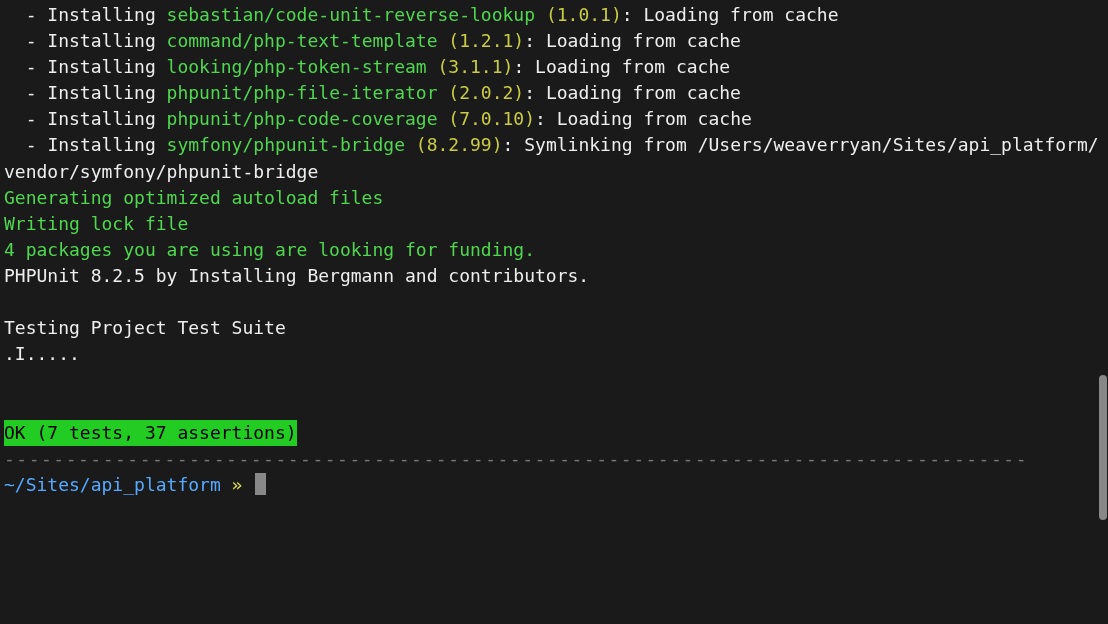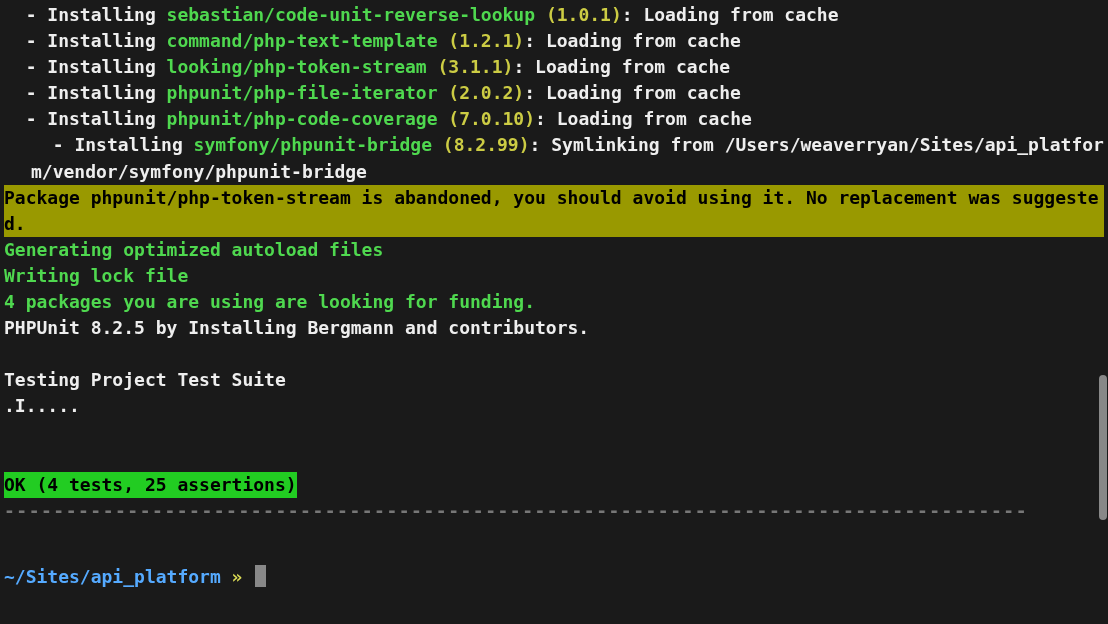--- a/index.html
+++ b/index.html
@@ -14,21 +14,20 @@
       line-height: 1.45;
       color: #eeeeee;
       width: 1108px;
       height: 624px;
       overflow: hidden;
       padding: 0;
       position: relative;
     }
     .terminal {
       padding: 2px 4px;
-      font-weight: bold;
     }
     .install-line {
       white-space: pre;
     }
     .dash {
       color: #eeeeee;
     }
     .action {
       color: #eeeeee;
     }
@@ -38,21 +37,20 @@
     .version {
       color: #cccc44;
     }
     .after {
       color: #eeeeee;
     }
     .wrap {
       color: #eeeeee;
       white-space: pre-wrap;
       word-break: break-all;
-      margin-left: 27px;
     }
     .warning {
       background: #999900;
       color: #000000;
       white-space: pre-wrap;
       word-break: break-all;
       display: block;
       width: 100%;
     }
     .green-line {
@@ -78,21 +76,20 @@
       white-space: pre;
     }
     .dashed-sep {
       color: #777777;
       letter-spacing: 1.5px;
       white-space: nowrap;
       overflow: hidden;
     }
     .prompt-row {
       white-space: pre;
-      margin-top: 40px;
     }
     .prompt-path {
       color: #55aaff;
     }
     .prompt-arrow {
       color: #dddd55;
     }
     .cursor {
       display: inline-block;
       width: 11px;
@@ -129,42 +126,41 @@
   <div class="install-line"><span class="dash">  - </span><span class="action">Installing </span><span class="pkg">command/php-text-template</span><span class="version"> (1.2.1)</span><span class="after">: Loading from cache</span></div>
 
   <div class="install-line"><span class="dash">  - </span><span class="action">Installing </span><span class="pkg">looking/php-token-stream</span><span class="version"> (3.1.1)</span><span class="after">: Loading from cache</span></div>
 
   <div class="install-line"><span class="dash">  - </span><span class="action">Installing </span><span class="pkg">phpunit/php-file-iterator</span><span class="version"> (2.0.2)</span><span class="after">: Loading from cache</span></div>
 
   <div class="install-line"><span class="dash">  - </span><span class="action">Installing </span><span class="pkg">phpunit/php-code-coverage</span><span class="version"> (7.0.10)</span><span class="after">: Loading from cache</span></div>
 
   <div class="wrap"><span class="dash">  - </span><span class="action">Installing </span><span class="pkg">symfony/phpunit-bridge</span><span class="version"> (8.2.99)</span><span class="after">: Symlinking from /Users/weaverryan/Sites/api_platform/vendor/symfony/phpunit-bridge</span></div>
 
-  <div class="warning">Package phpunit/php-token-stream is abandoned, you should avoid using it. No replacement was suggested.</div>
 
   <div class="green-line">Generating optimized autoload files</div>
   <div class="green-line">Writing lock file</div>
   <div class="green-line">4 packages you are using are looking for funding.</div>
 
   <div class="white-line">PHPUnit 8.2.5 by Installing Bergmann and contributors.</div>
 
   <div class="blank"></div>
 
   <div class="white-line">Testing Project Test Suite</div>
 
   <div class="progress-row">
     <span>.I.....</span>
   </div>
 
   <div class="blank"></div>
 
 
   <div class="blank"></div>
 
-  <div><span class="ok-line">OK (4 tests, 25 assertions)</span></div>
+  <div><span class="ok-line">OK (7 tests, 37 assertions)</span></div>
 
   <div class="dashed-sep">-----------------------------------------------------------------------------------</div>
 
   <div class="prompt-row"><span class="prompt-path">~/Sites/api_platform</span><span class="prompt-arrow"> » </span><span class="cursor"></span></div>
 
 </div>
 
 <div class="scrollbar-track">
   <div class="scrollbar-thumb"></div>
 </div>

